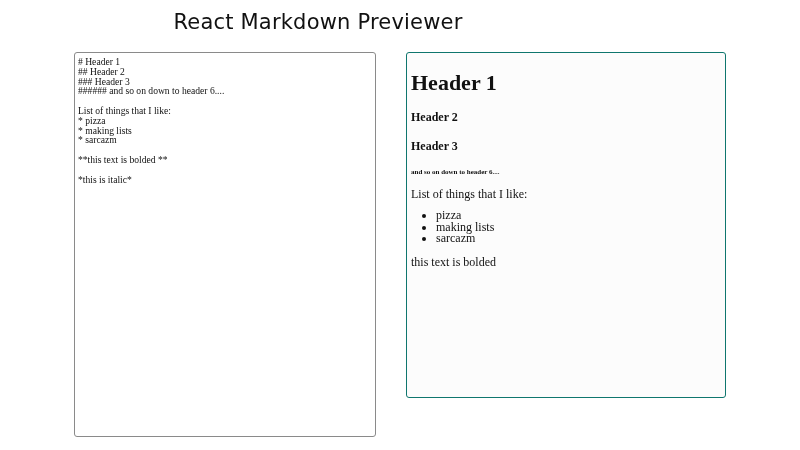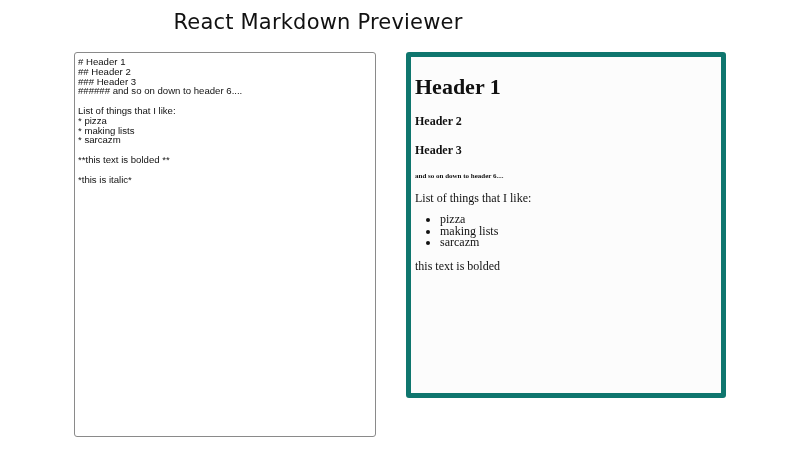--- a/index.html
+++ b/index.html
@@ -6,26 +6,26 @@
   body { width:800px; height:450px; position:relative; overflow:hidden; font-family:"DejaVu Sans", sans-serif; }
   .title {
     position:absolute; left:0; top:10px; width:636px; text-align:center;
     font-family:"DejaVu Sans", sans-serif; font-size:21px; font-weight:400; color:#111;
     letter-spacing:0.2px;
   }
   .editor {
     position:absolute; left:74px; top:52px; width:302px; height:385px;
     box-sizing:border-box; border:1px solid #8a8a8a; border-radius:3px;
     background:#fff; margin:0; padding:4px 3px;
-    font-family:Liberation Sans, sans-serif; font-size:9.6px; line-height:9.8px; color:#111;
+    font-family:Liberation Serif, serif; font-size:9.6px; line-height:9.8px; color:#111;
     resize:none; outline:none; white-space:pre; overflow:hidden;
   }
   .preview {
     position:absolute; left:406px; top:52px; width:320px; height:346px;
-    box-sizing:border-box; border:5px solid #0f766e; border-radius:3px;
+    box-sizing:border-box; border:1px solid #0f766e; border-radius:3px;
     background:#fcfcfc; padding:0 4px;
     font-family:"Liberation Serif", serif; color:#111; overflow:hidden;
   }
   .preview h1 { font-size:22px; margin:17px 0 0 0; line-height:26px; font-weight:bold; }
   .preview h2 { font-size:12px; margin:11px 0 0 0; line-height:20px; font-weight:bold; }
   .preview h3 { font-size:12px; margin:11px 0 0 0; line-height:16px; font-weight:bold; }
   .preview h6 { font-size:7px; margin:14px 0 0 0; line-height:9px; font-weight:bold; }
   .preview p { font-size:12px; margin:10px 0 0 0; line-height:14px; }
   .preview ul { font-size:12px; margin:9px 0 0 0; padding-left:25px; line-height:11.5px; }
   .preview li { margin:0; }

